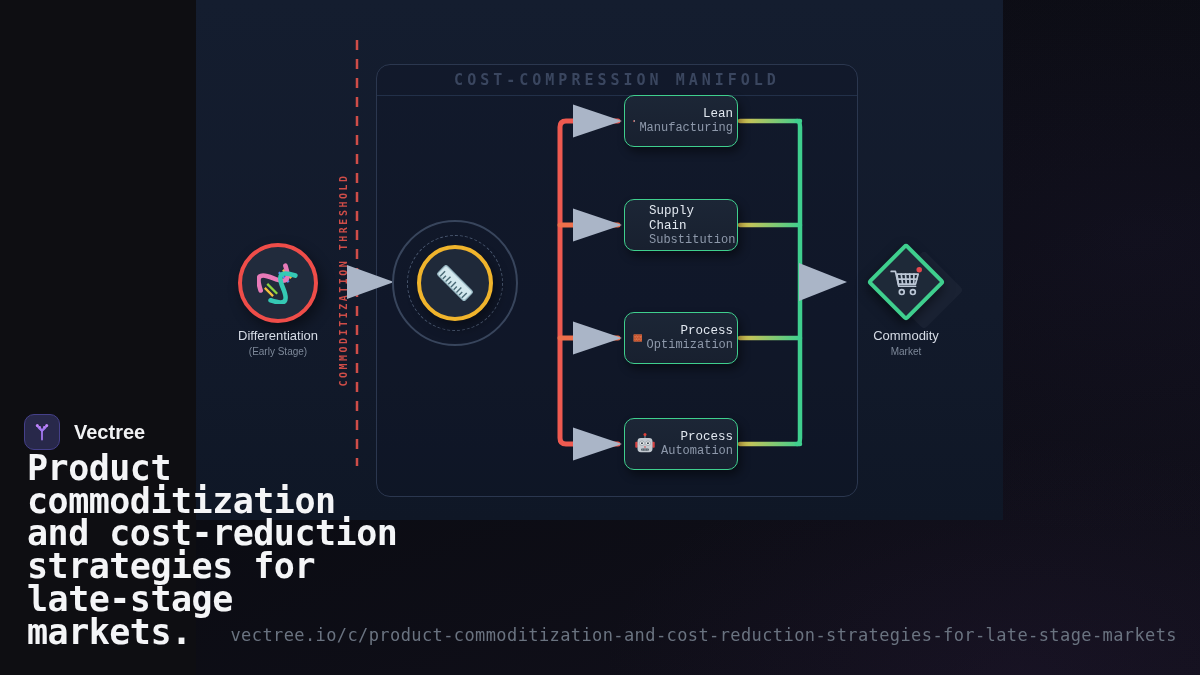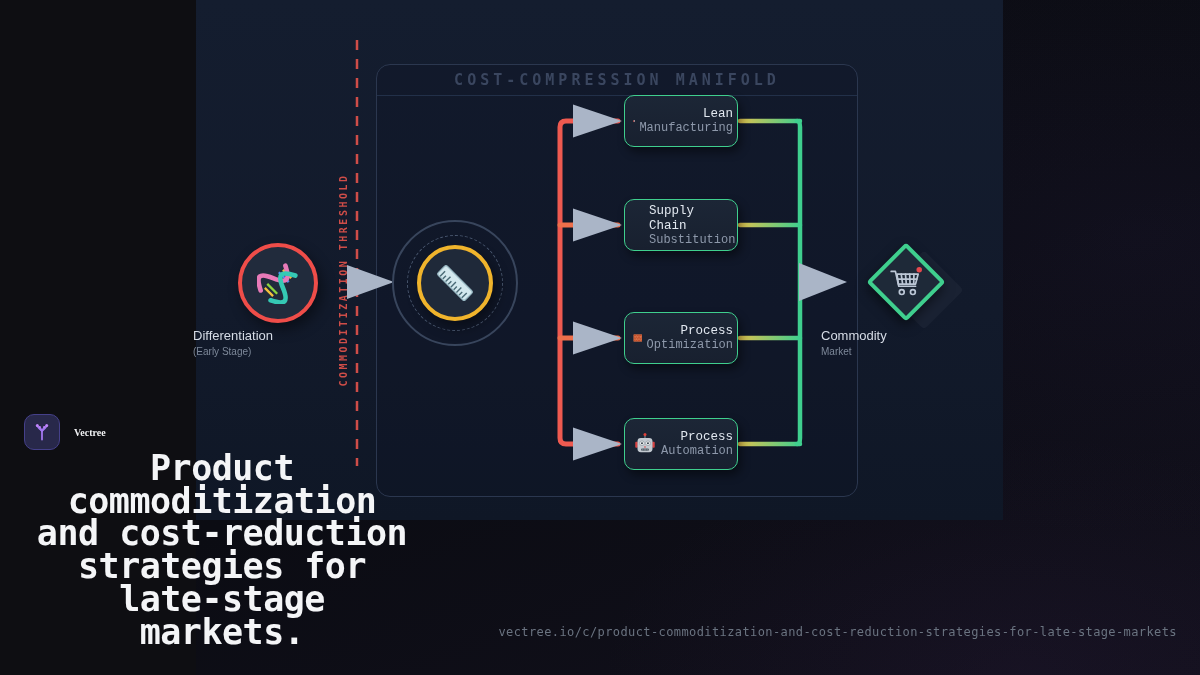--- a/index.html
+++ b/index.html
@@ -39,21 +39,21 @@
     border-radius:50%;box-sizing:border-box;z-index:3;}
   .circle-std{left:417px;top:245px;width:76px;height:76px;border:4px solid #f0b42c;background:#1f2939;}
   
   .diamond-shadow{position:absolute;left:896px;top:262px;width:56px;height:56px;background:#1a2233;
     transform:rotate(45deg) ;z-index:2;border-radius:4px;}
   .diamond{position:absolute;left:878px;top:254px;width:56px;height:56px;background:#1e2938;
     border:4px solid #3fcf8e;border-radius:4px;transform:rotate(45deg);box-sizing:border-box;z-index:3;
     display:flex;align-items:center;justify-content:center;box-shadow:3px 4px 12px rgba(0,0,0,0.5);}
   .diamond .inner{transform:rotate(-45deg);display:flex;}
   
-  .stage-label{position:absolute;width:170px;text-align:left;z-index:3;}
+  .stage-label{position:absolute;width:170px;text-align:center;z-index:3;}
   .stage-label .t{font-size:13px;color:#d6dce6;}
   .stage-label .s{font-size:10px;color:#7d8899;margin-top:3px;}
   
   .node{
     position:absolute;left:624px;width:114px;height:52px;box-sizing:border-box;
     border:1.5px solid #3fcf8e;border-radius:10px;
     background:linear-gradient(180deg,#1c2636,#18202f);
     box-shadow:3px 5px 10px rgba(0,0,0,0.45);
     display:flex;align-items:center;padding-left:8px;z-index:3;
   }
@@ -64,30 +64,30 @@
   .threshold-label{
     position:absolute;left:235px;top:273px;width:220px;height:14px;
     transform:rotate(-90deg);text-align:center;
     font-family:"DejaVu Sans Mono",monospace;font-weight:bold;font-size:10px;
     letter-spacing:2.5px;color:#cf4d48;z-index:3;
   }
   
   .brand{position:absolute;left:24px;top:414px;display:flex;align-items:center;z-index:5;}
   .brand-logo{width:36px;height:36px;border-radius:10px;background:#28284a;border:1px solid #45408a;
     box-sizing:border-box;display:flex;align-items:center;justify-content:center;}
-  .brand-name{margin-left:14px;color:#f0f1f3;font-family:Liberation Serif, serif;
-    font-weight:bold;font-size:10px;}
+  .brand-name{margin-left:14px;color:#f0f1f3;font-family:Liberation Sans, sans-serif;
+    font-weight:bold;font-size:20px;}
   .headline{
     position:absolute;left:27px;top:452px;width:390px;z-index:5;
     color:#f4f5f7;font-family:"DejaVu Sans Mono",monospace;font-weight:bold;
-    font-size:35px;line-height:32.7px;letter-spacing:-0.5px;text-align:center;
+    font-size:35px;line-height:32.7px;letter-spacing:-0.5px;
   }
   .footer-url{
     position:absolute;right:23px;top:625px;z-index:5;
-    color:#6a7380;font-family:"DejaVu Sans Mono",monospace;font-size:12px;letter-spacing:0.4px;
+    color:#6a7380;font-family:"DejaVu Sans Mono",monospace;font-size:17px;letter-spacing:0.4px;
   }
 </style>
 </head>
 <body>
 
 <div class="page">
   <div class="left-strip"></div>
   <div class="canvas"></div>
 
   <div class="manifold">

